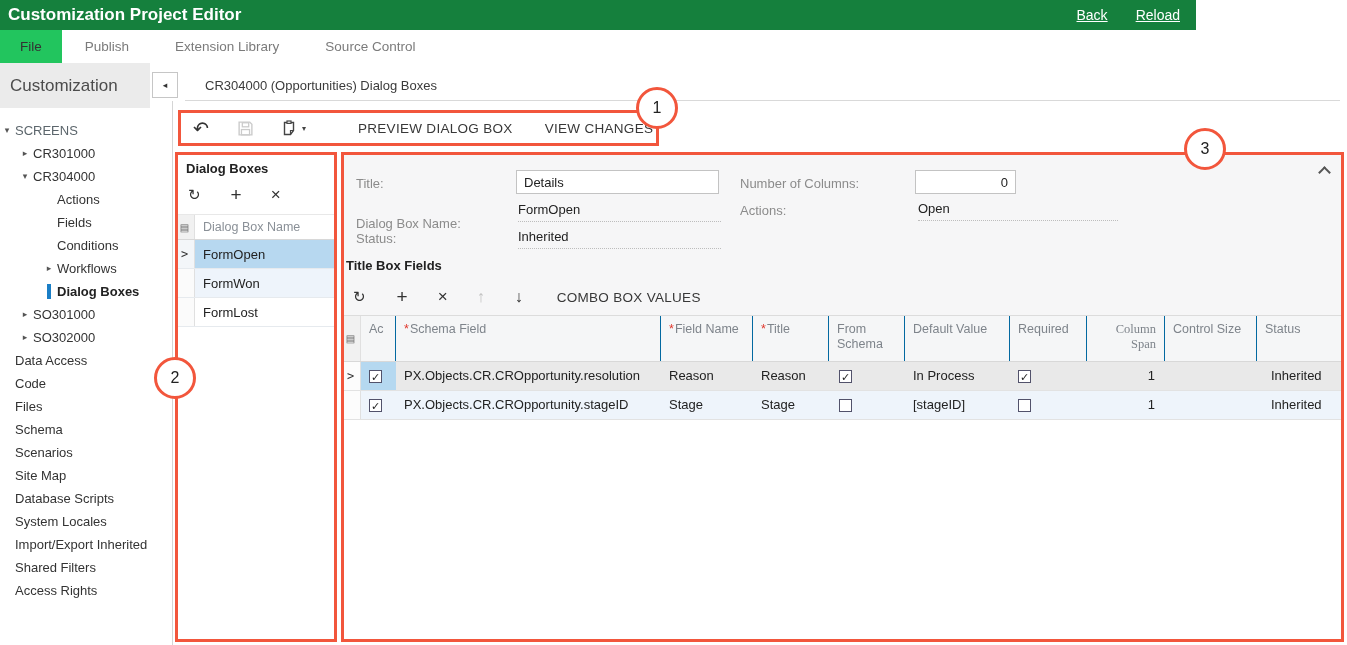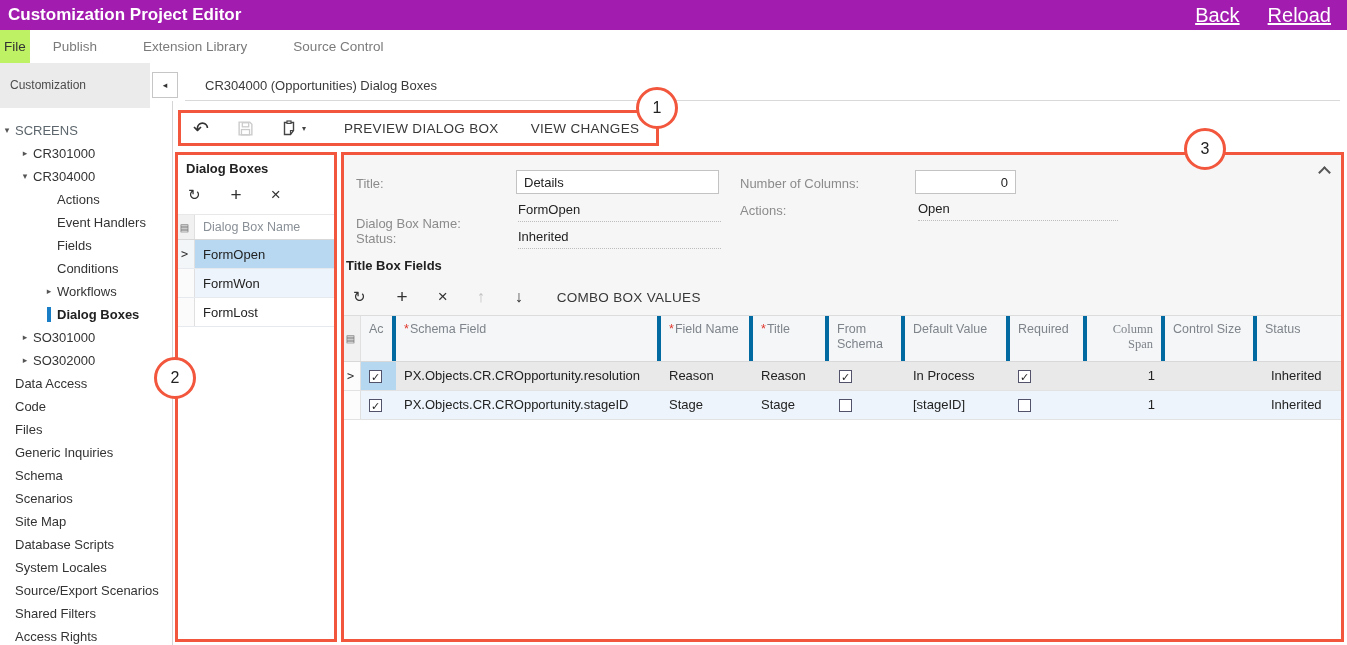--- a/index.html
+++ b/index.html
@@ -3,34 +3,34 @@
 <meta charset="utf-8">
 <style>
   * { margin:0; padding:0; box-sizing:border-box; }
   body {
     width:1347px; height:645px; position:relative; overflow:hidden;
     background:#fff; font-family:"Liberation Sans", sans-serif;
     -webkit-font-smoothing:antialiased;
   }
 
   
-  .topbar { position:absolute; left:0; top:0; width:1347px; height:30px;
-    background:#a21caf; display:flex; align-items:center; }
+  .topbar { position:absolute; left:0; top:0; width:1196px; height:30px;
+    background:#15803d; display:flex; align-items:center; }
   .topbar-title { color:#fff; font-size:17px; font-weight:bold; padding-left:8px; flex:1; }
   .topbar-links { display:flex; gap:28px; padding-right:16px; }
-  .topbar-link { color:#fff; font-size:20px; text-decoration:underline; cursor:pointer; }
+  .topbar-link { color:#fff; font-size:14px; text-decoration:underline; cursor:pointer; }
 
   
   .menubar { position:absolute; left:0; top:30px; width:1347px; height:33px; background:#fff; display:flex; }
   .menu-item { font-size:13.5px; color:#7b7b7b; line-height:33px; padding:0 23px; cursor:pointer; }
-  .menu-item.active { background:#bef264; color:#333; padding:0 4px; }
+  .menu-item.active { background:#22c55e; color:#333; padding:0 20px; }
 
   
   .subheader-block { position:absolute; left:0; top:63px; width:150px; height:45px; background:#ebebeb; }
-  .subheader-title { font-size:12px; color:#4c4c4c; line-height:45px; padding-left:10px; }
+  .subheader-title { font-size:17px; color:#4c4c4c; line-height:45px; padding-left:10px; }
   .collapse-btn { position:absolute; left:152px; top:72px; width:26px; height:26px; background:#fff;
     border:1px solid #c6c6c6; text-align:center; line-height:24px; font-size:9px; color:#333; cursor:pointer; }
   .breadcrumb { position:absolute; left:205px; top:74px; height:24px; line-height:24px; font-size:13px; color:#3b3b3b; }
   .breadcrumb-rule { position:absolute; left:185px; top:100px; width:1155px; height:1px; background:#d9d9d9; }
 
   
   .sidebar { position:absolute; left:0; top:108px; bottom:0; width:172px; background:#fff; padding-top:11px; }
   .sidebar-divider { position:absolute; left:172px; top:101px; bottom:0; width:1px; background:#d5d5d5; }
   .tree-item { position:relative; height:23px; line-height:23px; font-size:13px; color:#333; cursor:pointer; white-space:nowrap; }
   .tree-item.lvl0 { padding-left:15px; }
@@ -43,21 +43,21 @@
   .sel-bar { position:absolute; left:47px; top:4px; width:4px; height:15px; background:#1a7ec6; }
 
   
   .main-toolbar { position:absolute; left:178px; top:110px; height:36px; display:flex; align-items:center; }
   .tbi { cursor:pointer; }
   .undo-glyph { font-size:19px; color:#333; margin-left:15px; }
   .save-wrap { margin-left:28px; display:flex; align-items:center; }
   .clip-wrap { margin-left:28px; display:flex; align-items:center; }
   .dd-arrow { font-size:8px; color:#444; margin-left:6px; }
   .tb-button { font-size:13.5px; color:#383838; letter-spacing:0.3px; cursor:pointer; }
-  .preview-btn { margin-left:38px; }
+  .preview-btn { margin-left:52px; }
   .viewchanges-btn { margin-left:32px; }
 
   
   .db-panel { position:absolute; left:175px; top:152px; width:162px; height:490px; background:#fff; }
   .db-title { font-weight:bold; font-size:13px; color:#222; padding:9px 0 0 11px; }
   .db-toolbar { display:flex; align-items:center; height:38px; padding-left:13px; }
   .icon-refresh { font-size:15px; color:#333; }
   .icon-plus { font-size:19px; color:#333; }
   .icon-close { font-size:17px; color:#333; }
   .db-toolbar .icon-plus { margin-left:30px; }
@@ -89,21 +89,21 @@
   .fp-toolbar .icon-refresh { margin-left:12px; }
   .fp-toolbar .icon-plus { margin-left:31px; }
   .fp-toolbar .icon-close { margin-left:30px; }
   .icon-up { font-size:16px; color:#c2c2c2; margin-left:29px; }
   .icon-down { font-size:16px; color:#333; margin-left:30px; }
   .combo-btn { margin-left:34px; }
 
   
   .fgrid { position:absolute; left:0; top:163px; right:0; bottom:0; background:#fff; border-top:1px solid #dcdcdc; }
   .fgrid-header { display:flex; height:46px; background:#f5f6f7; border-bottom:1px solid #d8d8d8; }
-  .hcell { font-size:12.5px; color:#7e848b; padding:6px 4px 0 8px; line-height:15px; border-right:4px solid #0369a1; flex:none; }
+  .hcell { font-size:12.5px; color:#7e848b; padding:6px 4px 0 8px; line-height:15px; border-right:1px solid #0369a1; flex:none; }
   .hcell .req-mark { color:#e0352b; margin-right:1px; }
   .hcell.right { text-align:right; padding-right:8px;font-family:Liberation Serif, serif; }
   .fgrid-header .grid-gutter { line-height:46px; border-right:1px solid #e0e0e0; }
   .c-ac{width:35px;} .c-schema{width:265px;} .c-fname{width:92px;} .c-title{width:76px;}
   .c-fschema{width:76px;} .c-dval{width:105px;} .c-req{width:77px;} .c-span{width:78px;}
   .c-csize{width:92px;} .c-status{flex:1 !important; border-right:none !important;}
 
   .frow { display:flex; height:29px; border-bottom:1px solid #e2e2e2; }
   .frow .grid-gutter { background:#fcfcfc; font-size:12px; color:#333; line-height:29px; font-family:"DejaVu Sans Mono", monospace; }
   .fcell { flex:none; font-size:13px; color:#222; line-height:28px; padding-left:8px; overflow:hidden; white-space:nowrap; }
@@ -154,37 +154,35 @@
 </div>
 <div class="breadcrumb">CR304000 (Opportunities) Dialog Boxes</div>
 <div class="breadcrumb-rule"></div>
 
 <div class="sidebar-divider"></div>
 <div class="sidebar">
   <div class="tree-item lvl0 screens"><span class="exp">▾</span><span>SCREENS</span></div>
   <div class="tree-item lvl1"><span class="exp">▸</span><span>CR301000</span></div>
   <div class="tree-item lvl1"><span class="exp">▾</span><span>CR304000</span></div>
   <div class="tree-item lvl2"><span>Actions</span></div>
-  <div class="tree-item lvl2"><span>Event Handlers</span></div>
   <div class="tree-item lvl2"><span>Fields</span></div>
   <div class="tree-item lvl2"><span>Conditions</span></div>
   <div class="tree-item lvl2"><span class="exp">▸</span><span>Workflows</span></div>
   <div class="tree-item lvl2 selected"><span class="sel-bar"></span><span>Dialog Boxes</span></div>
   <div class="tree-item lvl1"><span class="exp">▸</span><span>SO301000</span></div>
   <div class="tree-item lvl1"><span class="exp">▸</span><span>SO302000</span></div>
   <div class="tree-item lvl0"><span>Data Access</span></div>
   <div class="tree-item lvl0"><span>Code</span></div>
   <div class="tree-item lvl0"><span>Files</span></div>
-  <div class="tree-item lvl0"><span>Generic Inquiries</span></div>
   <div class="tree-item lvl0"><span>Schema</span></div>
   <div class="tree-item lvl0"><span>Scenarios</span></div>
   <div class="tree-item lvl0"><span>Site Map</span></div>
   <div class="tree-item lvl0"><span>Database Scripts</span></div>
   <div class="tree-item lvl0"><span>System Locales</span></div>
-  <div class="tree-item lvl0"><span>Source/Export Scenarios</span></div>
+  <div class="tree-item lvl0"><span>Import/Export Inherited</span></div>
   <div class="tree-item lvl0"><span>Shared Filters</span></div>
   <div class="tree-item lvl0"><span>Access Rights</span></div>
 </div>
 
 <div class="main-toolbar">
   <span class="tbi undo-glyph">↶</span>
   <span class="tbi save-wrap">
     <svg width="17" height="17" viewBox="0 0 16 16">
         <path d="M2 2 h10 l2 2 v10 H2 z" fill="none" stroke="#cbcbcb" stroke-width="1.3"></path>
         <rect x="5" y="2.6" width="6" height="3.8" fill="none" stroke="#cbcbcb" stroke-width="1.2"></rect>

